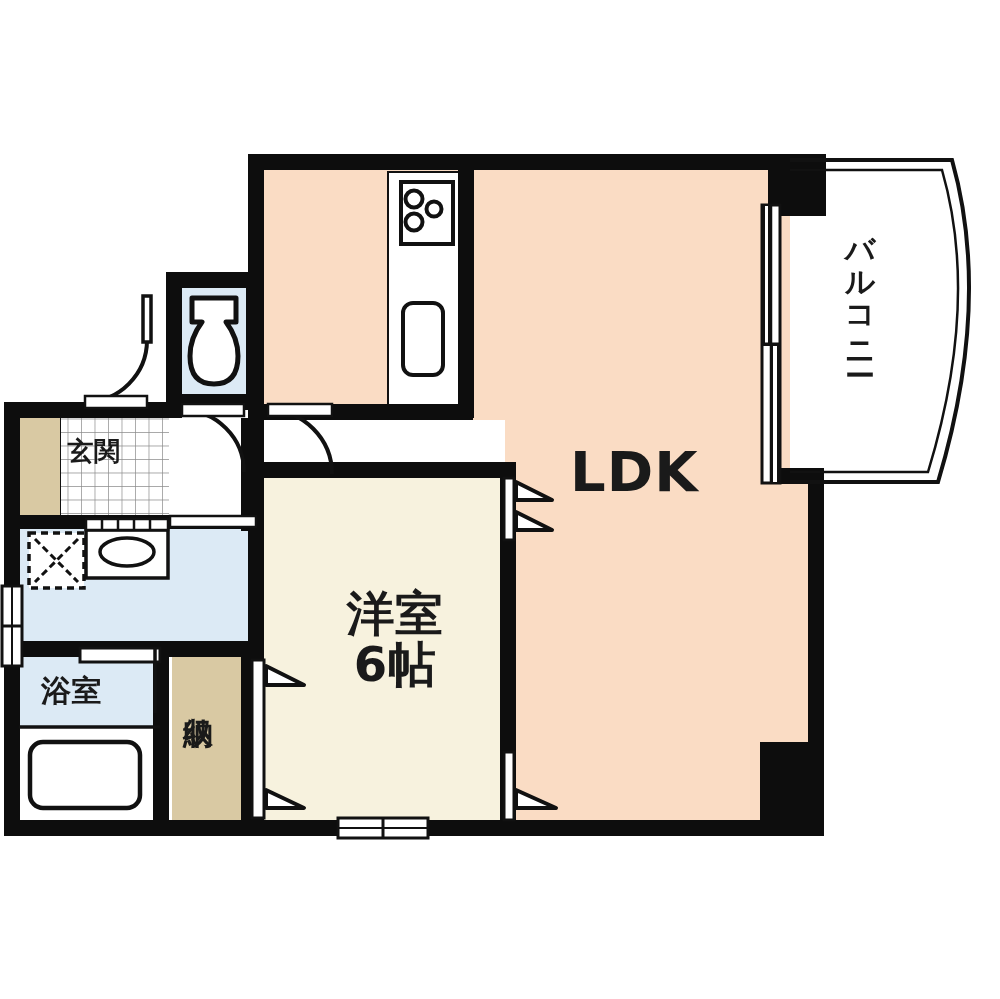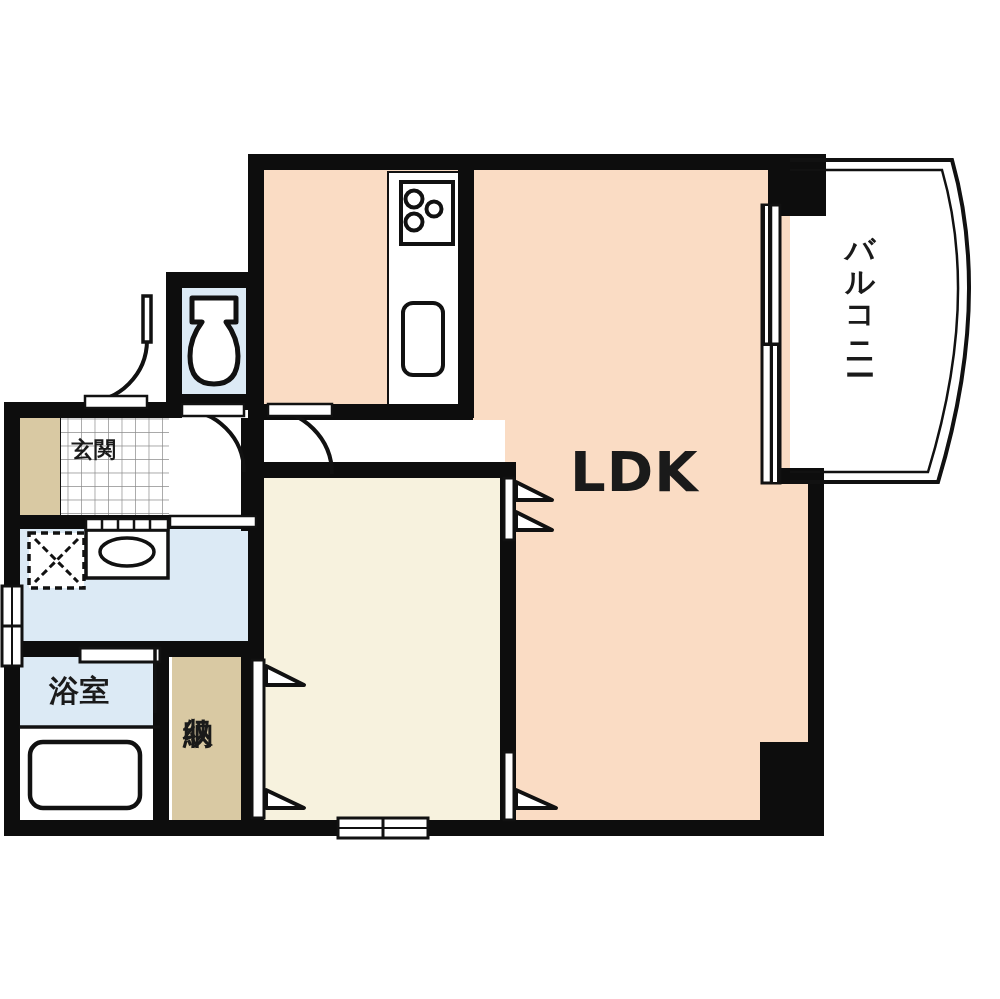--- a/index.html
+++ b/index.html
@@ -36,23 +36,23 @@
   }
   .vert {
     writing-mode: vertical-rl;
     text-orientation: upright;
     letter-spacing: 2px;
     line-height: 1.0;
     text-align: left;
   }
   .lbl-ldk   { left: 570px; top: 442px; font-size: 56px; font-weight: 700; letter-spacing: 1px; text-align: center; }
   .lbl-yoshitsu { left: 300px; top: 588px; font-size: 48px; width: 190px; }
-  .lbl-genkan { left: 60px; top: 438px; font-size: 22px; width: 68px; }
+  .lbl-genkan { left: 60px; top: 438px; font-size: 26px; width: 68px; }
   .lbl-senmen { left: 58px; top: 588px; font-size: 34px; width: 145px; }
-  .lbl-yokushitsu { left: 32px; top: 675px; font-size: 30px; width: 95px; }
+  .lbl-yokushitsu { left: 24px; top: 675px; font-size: 30px; width: 95px; }
   .lbl-shuno { left: 183px; top: 693px; font-size: 30px; }
   .lbl-balcony { left: 845px; top: 215px; font-size: 30px; }
 </style>
 </head>
 <body>
 
 <div id="plan-root">
 
   <svg id="plan-svg" width="1000" height="999" viewBox="0 0 1000 999">
 
@@ -241,20 +241,22 @@
 
       <g>
         <rect x="170" y="516" width="86" height="11" fill="#ffffff" stroke="#111111" stroke-width="2.5"></rect>
       </g>
     </g>
 
   </svg>
 
   <div class="room-label lbl-ldk">LDK</div>
 
+  <div class="room-label lbl-yoshitsu">洋室
+6帖</div>
 
   <div class="room-label lbl-genkan">玄関</div>
 
 
   <div class="room-label lbl-yokushitsu">浴室</div>
 
   <div class="room-label vert lbl-shuno">収納</div>
 
   <div class="room-label vert lbl-balcony">バルコニー</div>
 

